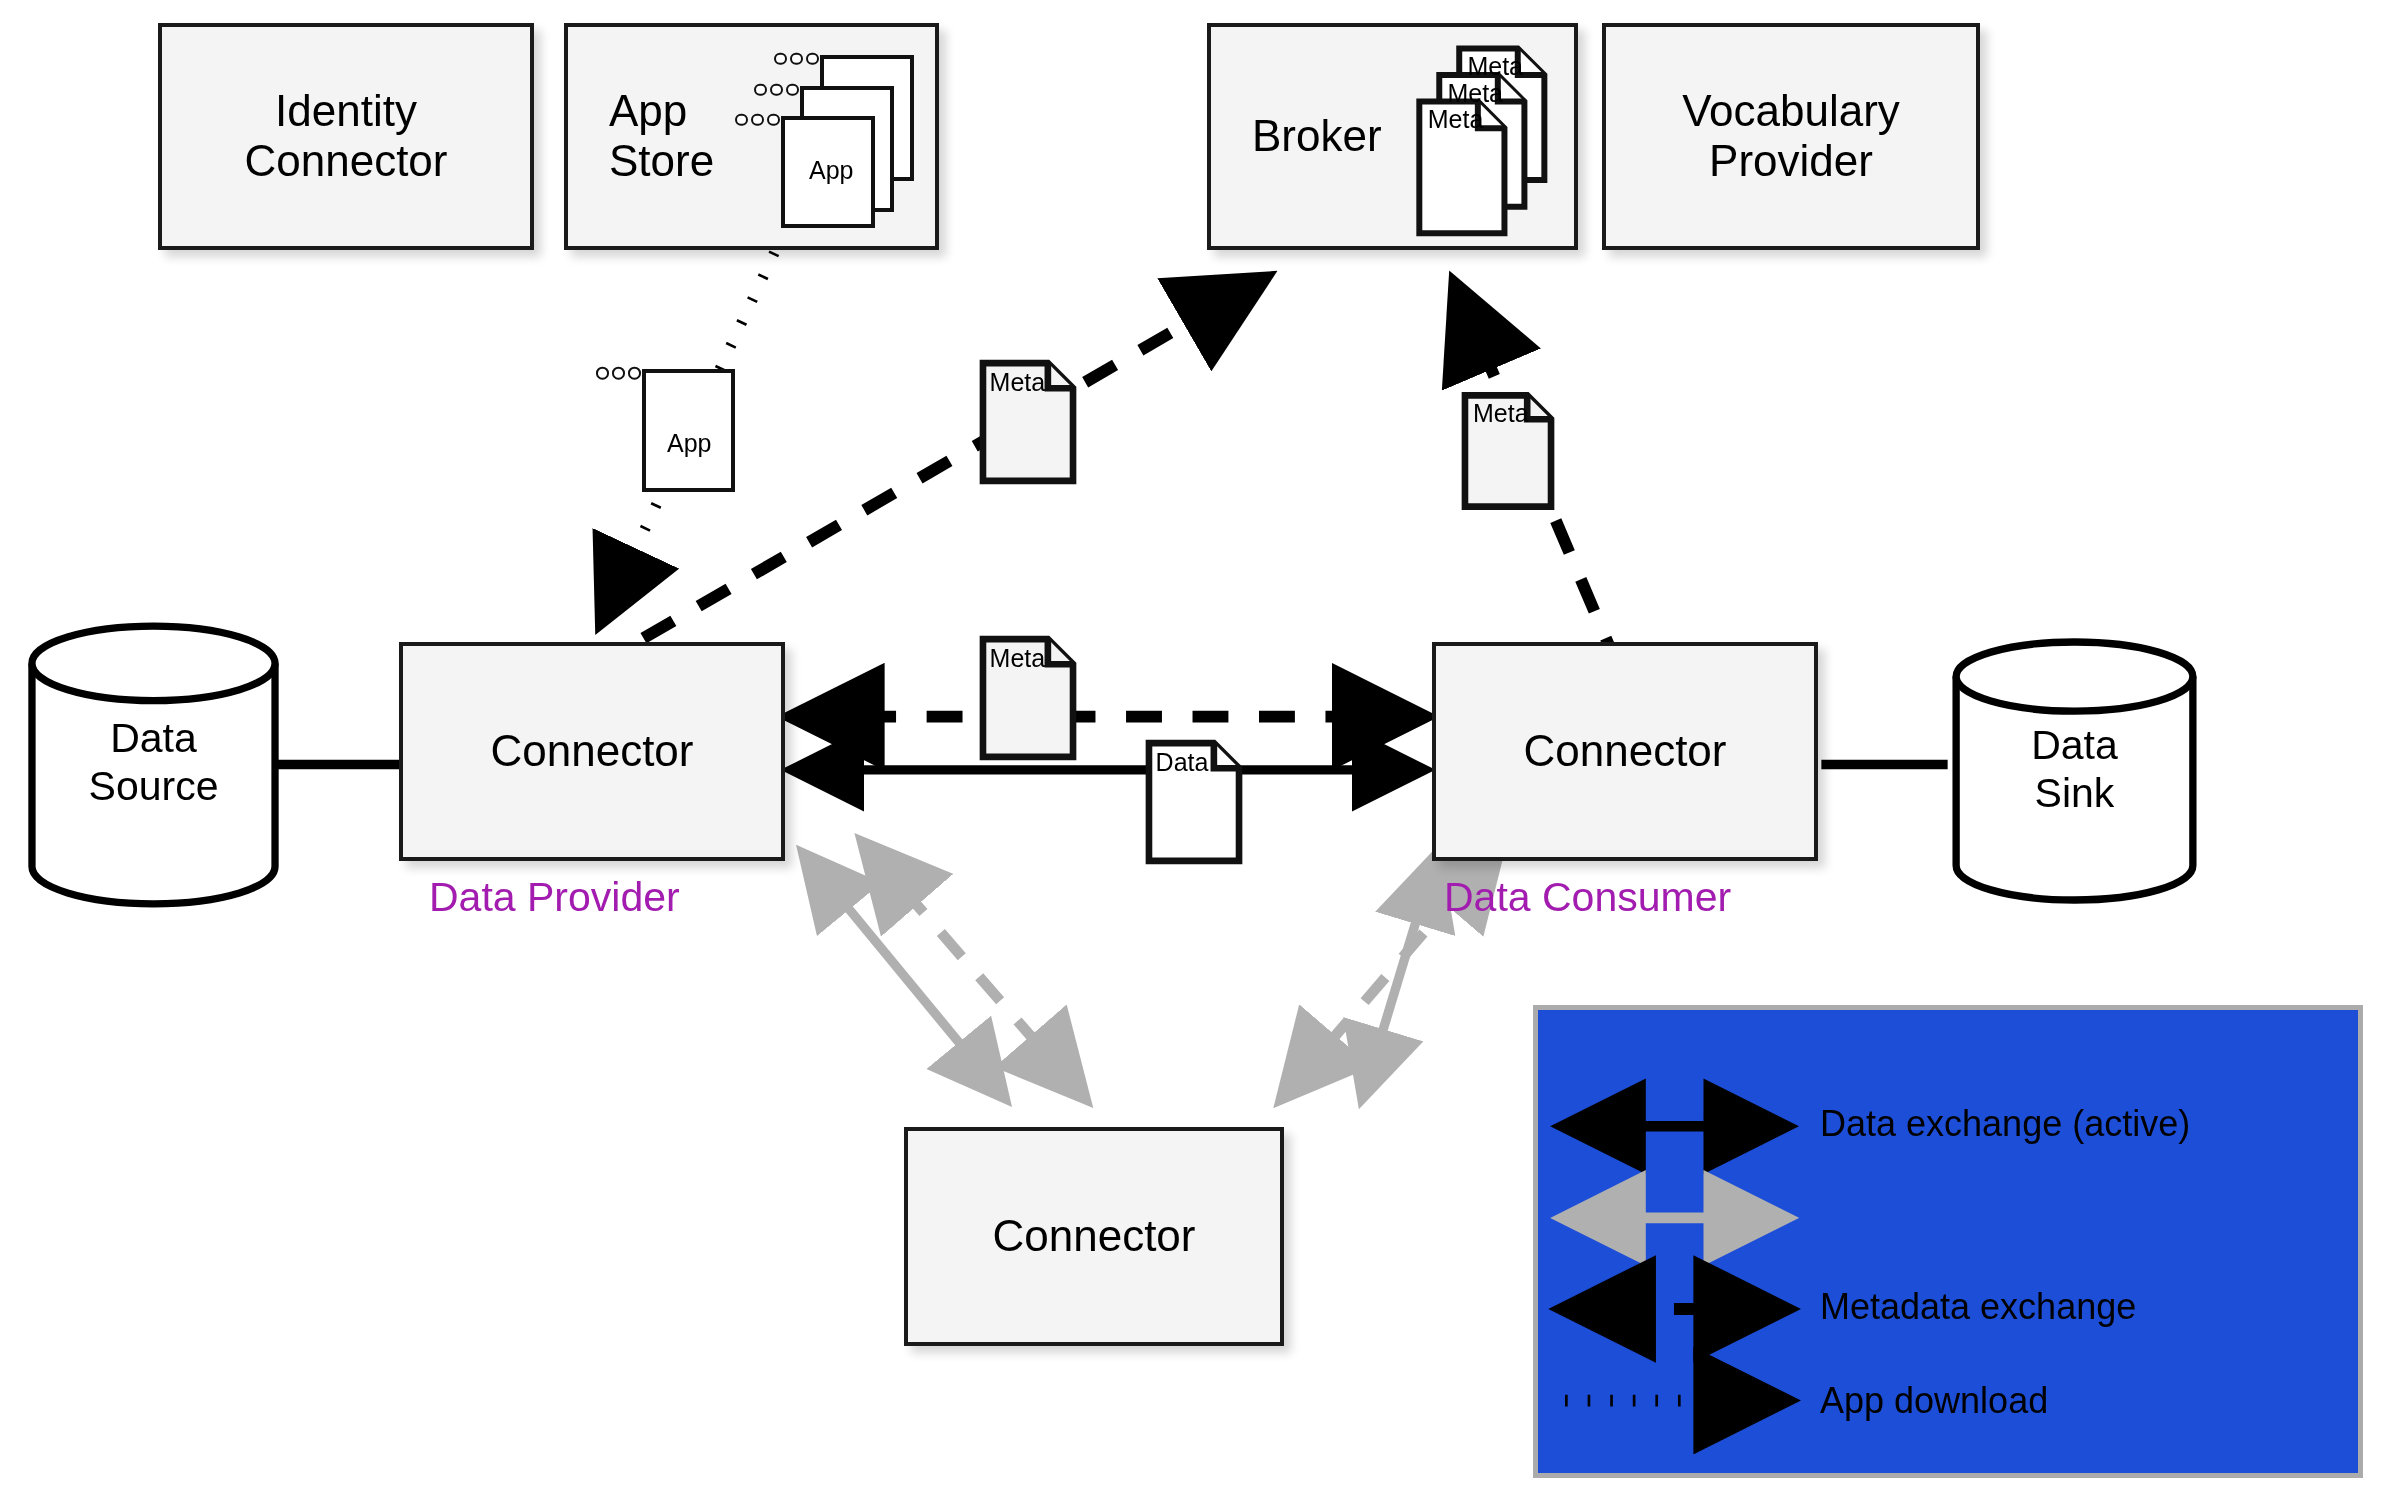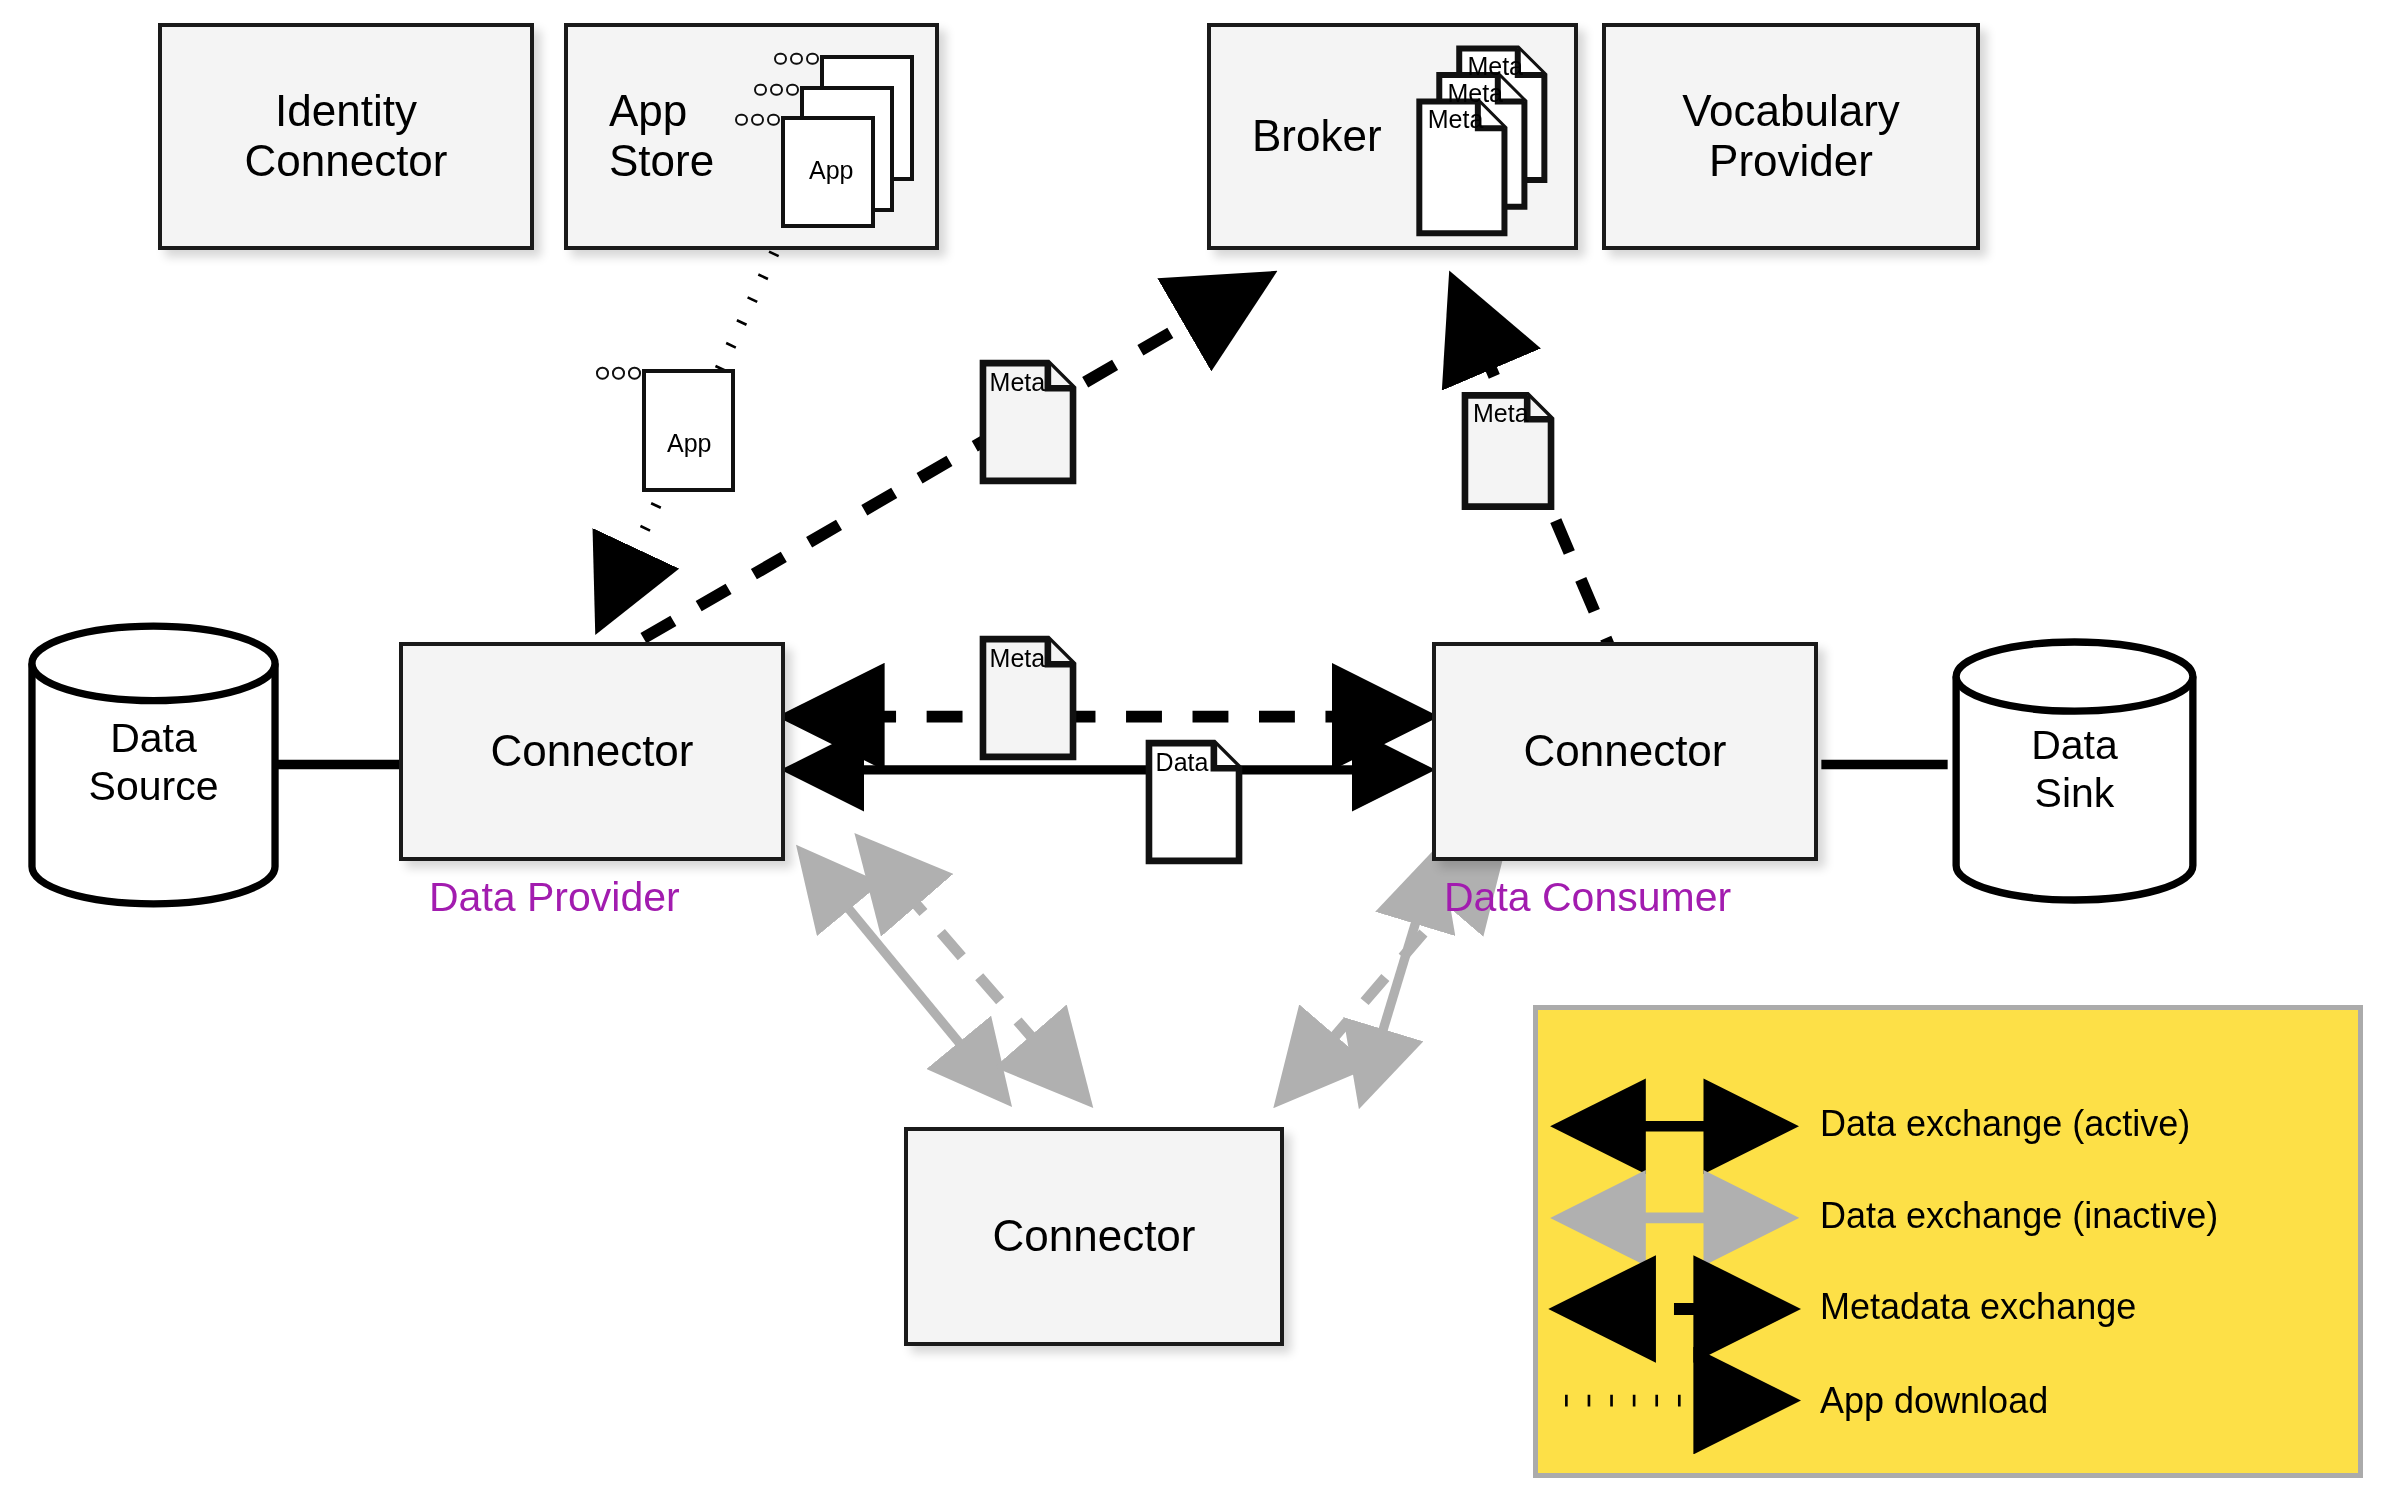--- a/index.html
+++ b/index.html
@@ -15,21 +15,21 @@
     font-size:44px;color:#000;line-height:1.14;
     font-family:"Liberation Sans",sans-serif;
     white-space:pre-line;
   }
   .node-box.centered{justify-content:center;text-align:center;}
   .node-box.left-text{justify-content:flex-start;padding-left:41px;}
   .caption{position:absolute;font-size:41px;color:#a21caf;white-space:nowrap;}
   .doc-label{position:absolute;font-size:25px;color:#000;white-space:nowrap;}
   .app-label{position:absolute;font-size:25px;color:#000;white-space:nowrap;}
   .legend-box{
-    position:absolute;background:#fde047;border:5.3px solid #ababab;box-sizing:border-box;text-align:right;
+    position:absolute;background:#1d4ed8;border:5.3px solid #ababab;box-sizing:border-box;text-align:right;
   }
   .legend-row{position:absolute;display:flex;align-items:center;}
   .legend-text{font-size:36px;color:#000;white-space:nowrap;}
   .icon-win{position:absolute;box-sizing:border-box;border:4px solid #111;background:#fff;}
   .icon-win .bar{height:34%;background:#6e6e6e;border-bottom:3.3px solid #111;position:relative;}
   .icon-win .dots{position:absolute;right:5.3px;top:50%;transform:translateY(-50%);display:flex;gap:3.3px;}
   .icon-win .dots i{display:block;width:8.6px;height:8.6px;border-radius:50%;background:#fff;border:2px solid #111;}
 </style>
 </head>
 <body>
@@ -241,23 +241,20 @@
       </defs>
       <line x1="40" y1="175" x2="370" y2="175" stroke="#000" stroke-width="16" marker-start="url(#lgBlackS)" marker-end="url(#lgBlack)"></line>
       <line x1="40" y1="313" x2="370" y2="313" stroke="#b0b0b0" stroke-width="16" marker-start="url(#lgGrayS)" marker-end="url(#lgGray)"></line>
       <line x1="40" y1="450" x2="370" y2="450" stroke="#000" stroke-width="18" stroke-dasharray="42 40" marker-start="url(#lgBlackS)" marker-end="url(#lgBlack)"></line>
       <line x1="40" y1="588" x2="370" y2="588" stroke="#000" stroke-width="18" stroke-dasharray="4 30" stroke-linecap="butt" marker-end="url(#lgBlack)"></line>
     </svg>
 
     <div class="legend-row" style="left:282px;top:93px;">
       <span class="legend-text">Data exchange (active)</span>
     </div>
-    <div class="legend-row" style="left:282px;top:185px;">
-      <span class="legend-text">Data exchange (inactive)</span>
-    </div>
     <div class="legend-row" style="left:282px;top:276px;">
       <span class="legend-text">Metadata exchange</span>
     </div>
     <div class="legend-row" style="left:282px;top:370px;">
       <span class="legend-text">App download</span>
     </div>
   </div>
 
 </div>
 

